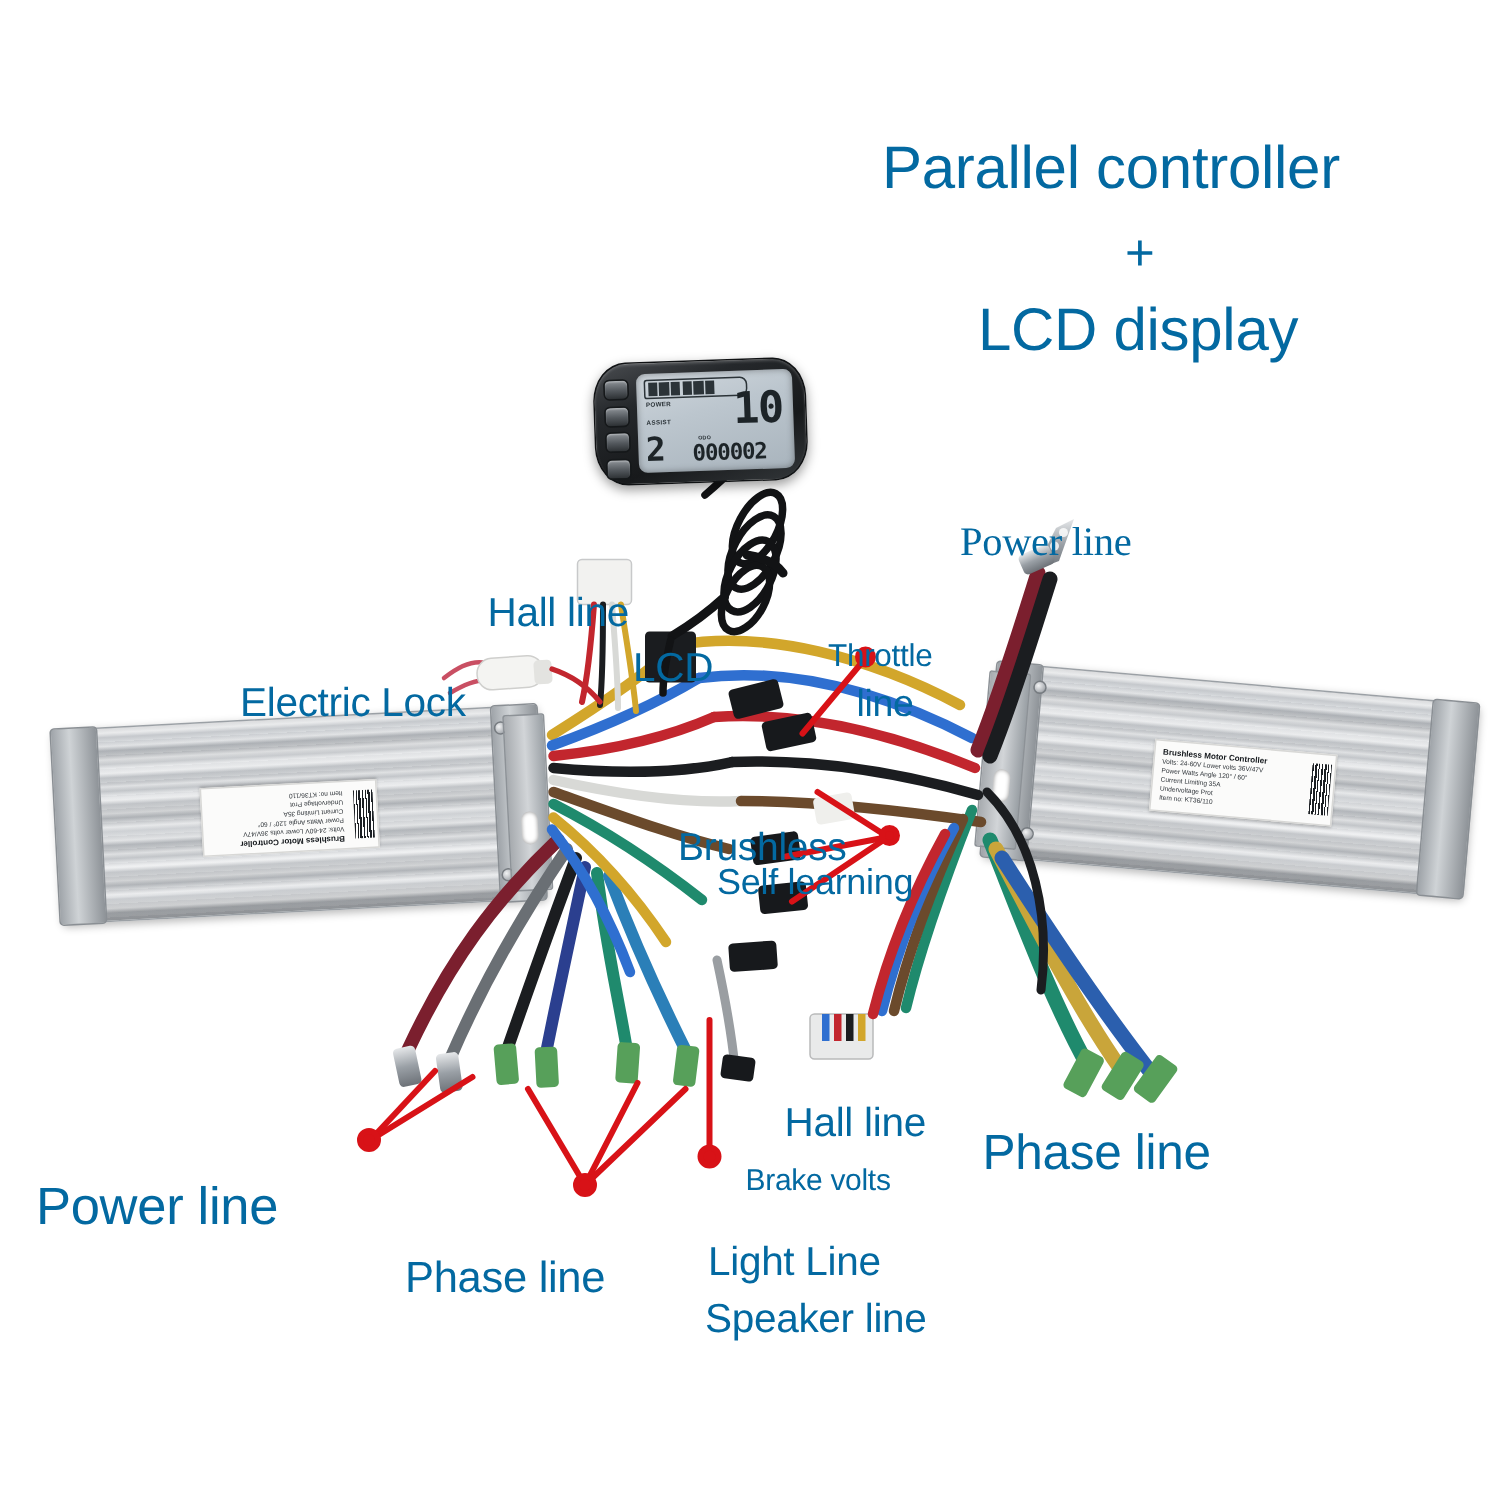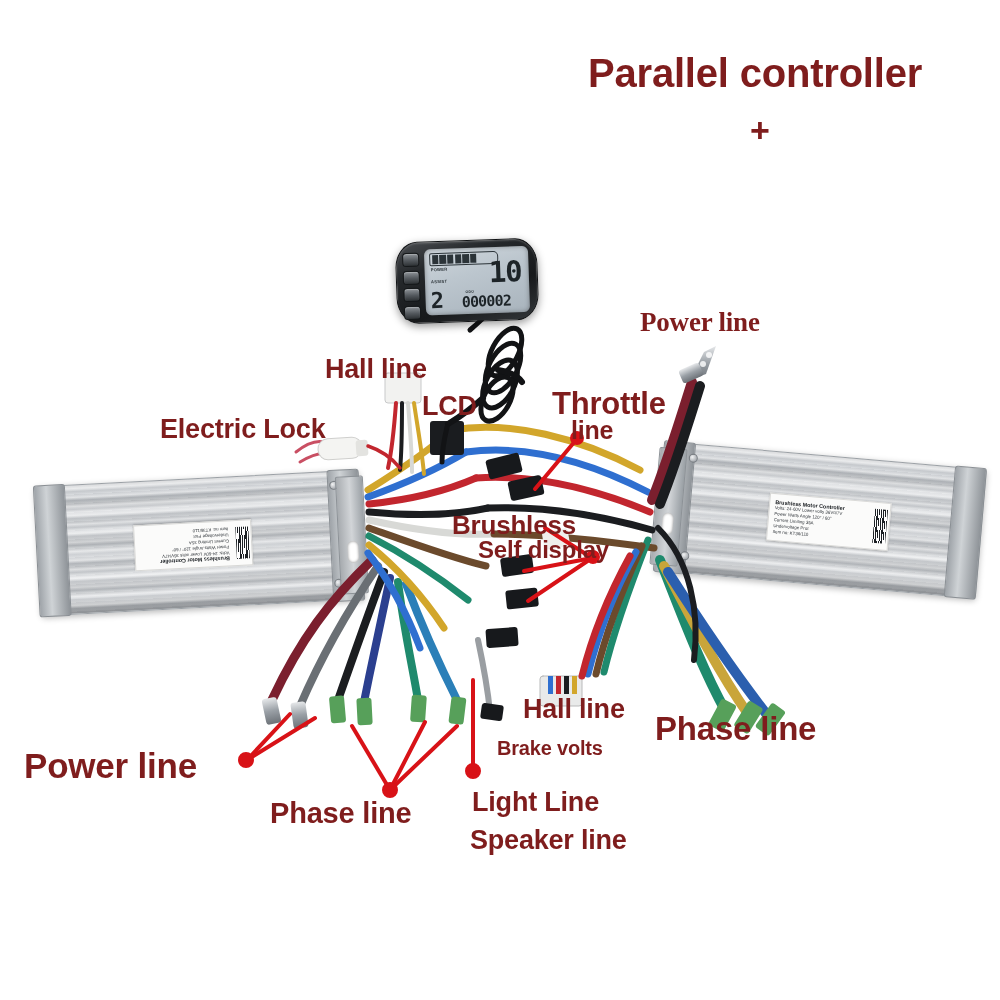--- a/index.html
+++ b/index.html
@@ -2,23 +2,23 @@
 <html><head>
 <meta charset="utf-8">
 <title>Parallel controller + LCD display</title>
 <style>
   html,body{margin:0;padding:0;background:#ffffff;}
   body{width:1000px;height:1000px;overflow:hidden;
        font-family:"Liberation Sans",sans-serif;}
   #stage{position:relative;width:1000px;height:1000px;background:#fff;}
 
   
-  .lbl{position:absolute;color:#7f1d1d;font-weight:bold;
+  .lbl{position:absolute;color:#0369a1;font-weight:normal;
        font-family:"Liberation Sans",sans-serif;
-       line-height:1.05;white-space:nowrap;letter-spacing:-.2px;}
+       line-height:1.05;white-space:nowrap;letter-spacing:-.2px;margin-top:39px;}
   .lbl.serif{font-family:"Liberation Serif",serif;}
 
   
   #leaders{position:absolute;left:0;top:0;width:1000px;height:1000px;
            pointer-events:none;}
 
   
   .ctrl{position:absolute;}
   .ctrl .body{
       position:absolute;left:0;top:0;width:100%;height:100%;
@@ -327,30 +327,31 @@
       <line x1="390" y1="790" x2="457" y2="726"></line>
       <circle cx="390" cy="790" r="6"></circle>
 
       <line x1="473" y1="770" x2="473" y2="680"></line>
       <circle cx="473" cy="771" r="6"></circle>
     </g>
   </svg>
 
   <div class="lbl" style="left:588px;top:52px;font-size:40px;">Parallel controller</div>
   <div class="lbl" style="left:750px;top:113px;font-size:34px;">+</div>
+  <div class="lbl" style="left:652px;top:160px;font-size:40px;">LCD display</div>
 
   <div id="annotation-layer">
       <div class="lbl" style="left: 160px; top: 415px; font-size: 27px; text-align: right;">Electric Lock</div>
       <div class="lbl" style="left: 325px; top: 355px; font-size: 27px;">Hall line</div>
       <div class="lbl" style="left: 422px; top: 392px; font-size: 27px;">LCD</div>
-      <div class="lbl" style="left: 552px; top: 388px; font-size: 31px;">Throttle</div>
+      <div class="lbl" style="left: 552px; top: 388px; font-size: 21px;">Throttle</div>
       <div class="lbl" style="left: 571px; top: 417px; font-size: 25px;">line</div>
       <div class="lbl serif" style="left: 640px; top: 308px; font-size: 27px;">Power line</div>
       <div class="lbl" style="left: 452px; top: 512px; font-size: 26px;">Brushless</div>
-      <div class="lbl" style="left: 478px; top: 537px; font-size: 24px;">Self display</div>
+      <div class="lbl" style="left: 478px; top: 537px; font-size: 24px;">Self learning</div>
       <div class="lbl" style="left: 24px; top: 748px; font-size: 35px;">Power line</div>
       <div class="lbl" style="left: 270px; top: 798px; font-size: 29px;">Phase line</div>
       <div class="lbl" style="left: 472px; top: 788px; font-size: 27px;">Light Line</div>
       <div class="lbl" style="left: 470px; top: 826px; font-size: 27px; text-align: right;">Speaker line</div>
       <div class="lbl" style="left: 497px; top: 738px; font-size: 20px;">Brake volts</div>
       <div class="lbl" style="left: 523px; top: 695px; font-size: 27px;">Hall line</div>
       <div class="lbl" style="left: 655px; top: 712px; font-size: 33px;">Phase line</div>
     </div>
 
 </div>

